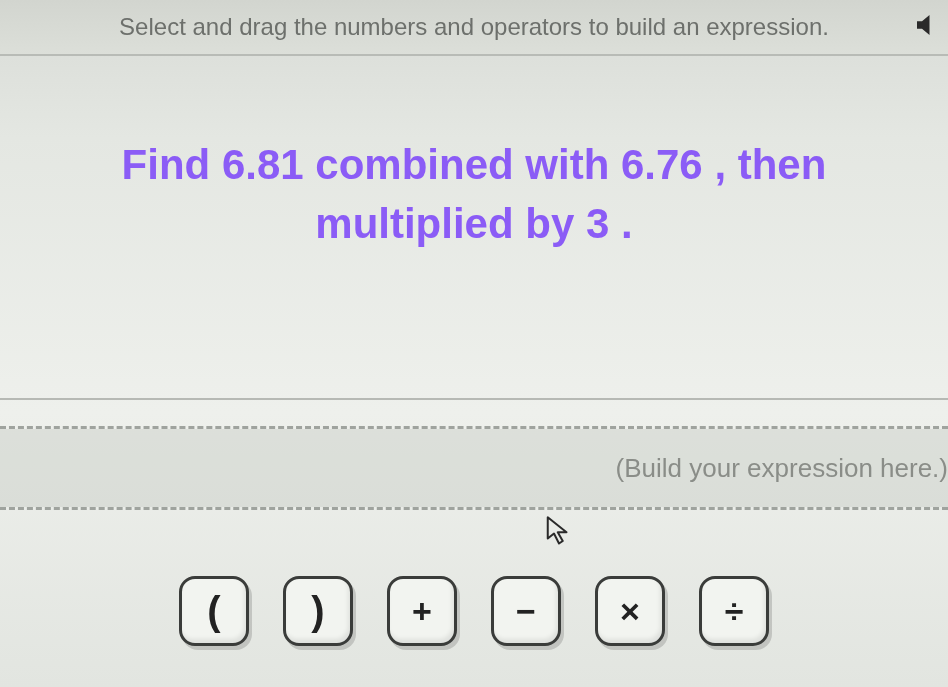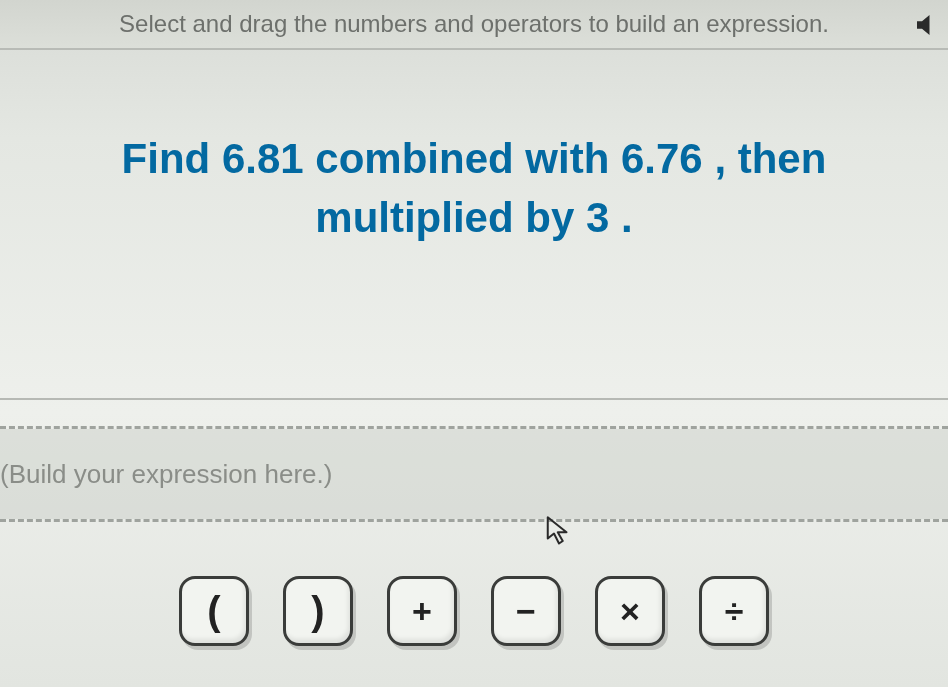--- a/index.html
+++ b/index.html
@@ -8,40 +8,40 @@
     font-family: "Segoe UI", Arial, sans-serif;
     background: linear-gradient(180deg, #d8dbd6 0%, #e4e7e2 20%, #eef0ec 60%, #e2e5e0 100%);
     color: #3a3c3a;
     position: relative;
   }
 
   .topbar {
     display: flex;
     align-items: center;
     justify-content: center;
-    height: 50px;
+    height: 56px;
     border-bottom: 2px solid #b8bbb6;
     background: linear-gradient(180deg, #d2d5cf 0%, #dcdfd9 100%);
     font-size: 24px;
     color: #6d706c;
     position: relative;
   }
   .speaker {
     position: absolute;
     right: 6px;
     top: 10px;
     width: 30px;
     height: 30px;
     color: #2a2a2a;
   }
 
   .problem {
     text-align: center;
     font-weight: 800;
-    color: #0369a1;
+    color: #8b5cf6;
     font-size: 42px;
     line-height: 1.4;
     padding: 80px 40px 0 40px;
   }
 
   .dropzone-wrap {
     position: absolute;
     left: 0; right: 0;
     top: 398px;
   }
@@ -49,24 +49,24 @@
     border: none;
     border-top: 2px solid #b6b9b4;
     margin: 0;
   }
   .hr-dashed {
     border: none;
     border-top: 3px dashed #9fa39e;
     margin: 0;
   }
   .dropzone {
-    height: 90px;
+    height: 78px;
     display: flex;
     align-items: center;
-    justify-content: flex-start;
+    justify-content: flex-end;
     background: rgba(200,203,198,0.45);
   }
   .placeholder {
     color: #8a8d88;
     font-size: 26px;
   }
 
   .tiles {
     position: absolute;
     left: 0; right: 0;

